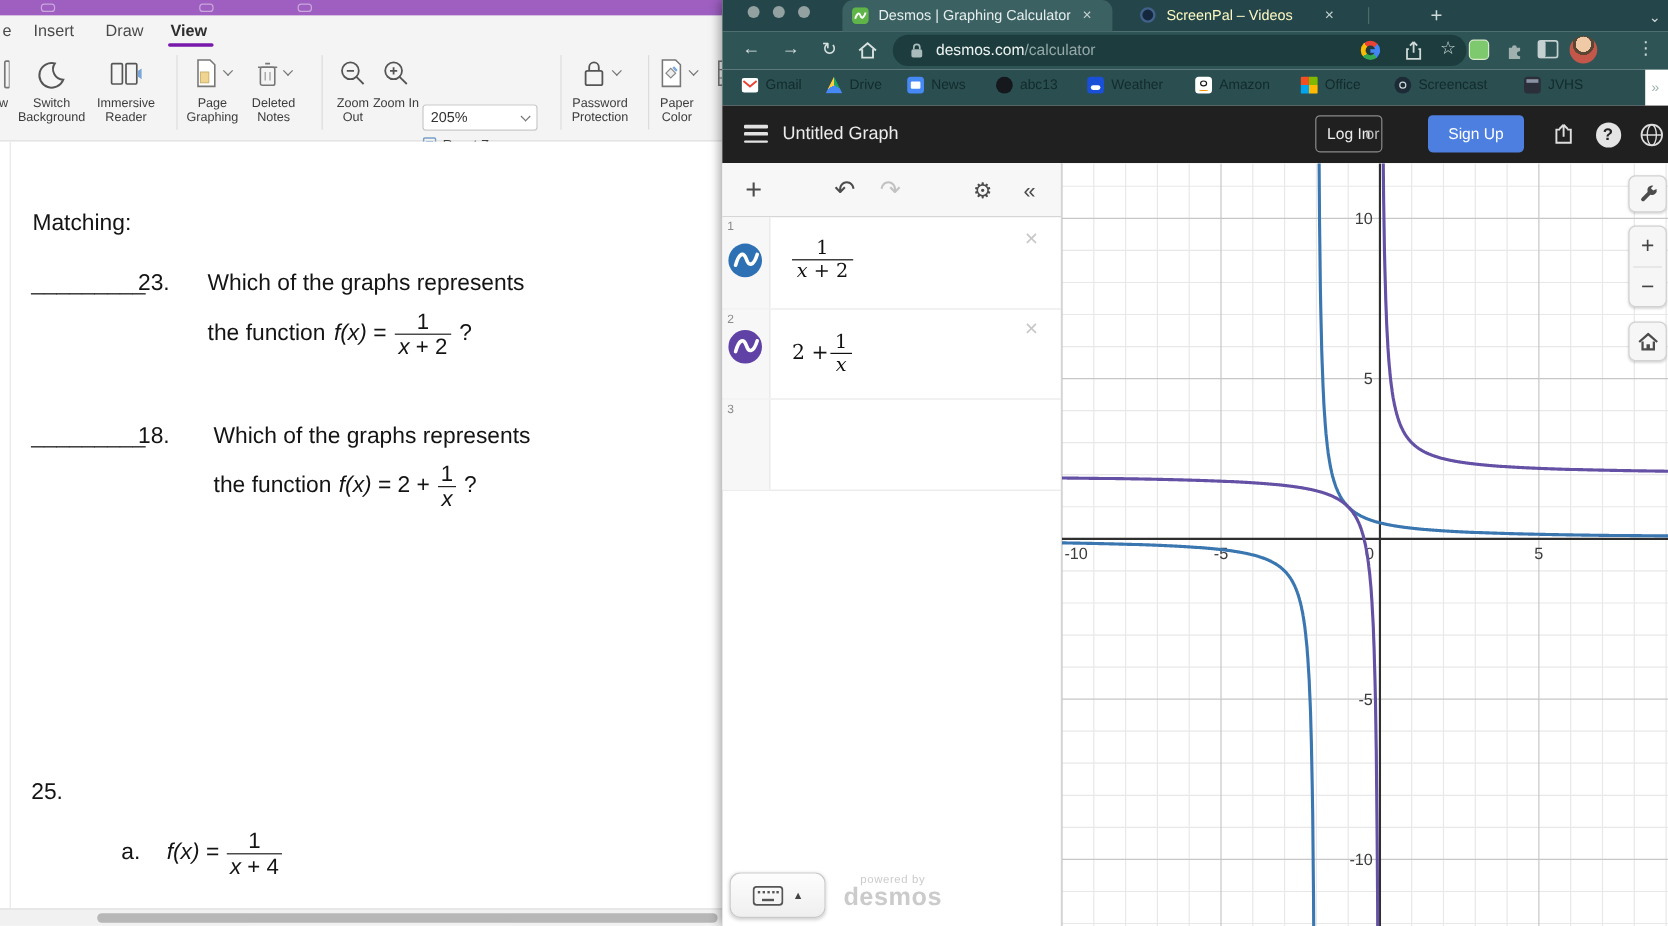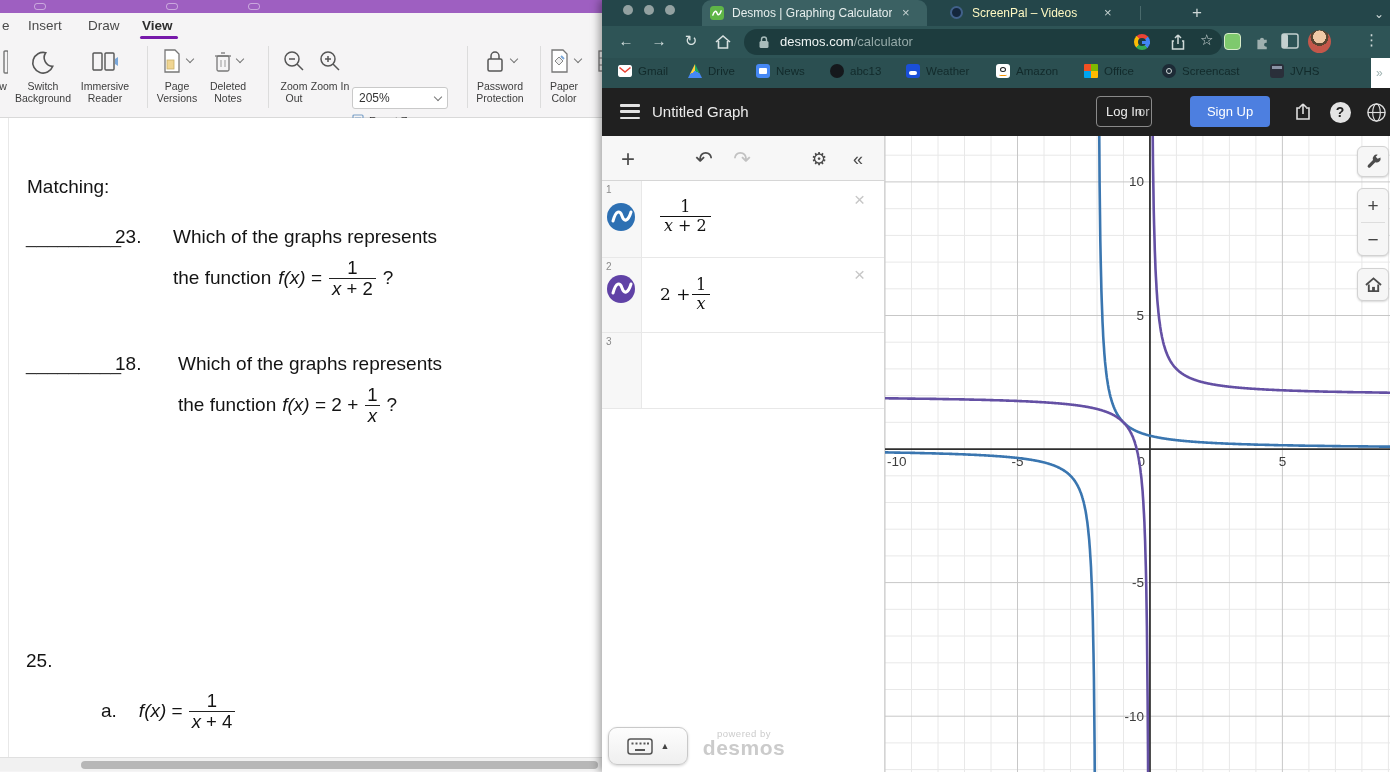--- a/index.html
+++ b/index.html
@@ -153,21 +153,21 @@
       <div class="rsep" style="left:147px"></div>
 
       <div class="rbtn" style="left:148px; width:58px">
         <div class="ric">
           <svg width="22" height="28" viewBox="0 0 22 28">
               <path d="M4 2 h10 l4 4 v18 h-14 z" fill="#fff" stroke="#777" stroke-width="1.3"></path>
               <rect x="6" y="12" width="7" height="9" fill="#f0d592" stroke="#c9b06a" stroke-width="0.8"></rect>
             </svg>
           <span class="chev" style="margin-left:4px; margin-top:-6px"></span>
         </div>
-        <div class="rlabel">Page Versions</div>
+        <div class="rlabel">Page Graphing</div>
       </div>
 
       <div class="rbtn" style="left:202px; width:52px">
         <div class="ric">
           <svg width="20" height="26" viewBox="0 0 20 26">
               <rect x="4" y="7" width="12" height="15" rx="1.5" fill="none" stroke="#777" stroke-width="1.3"></rect>
               <line x1="2" y1="7" x2="18" y2="7" stroke="#777" stroke-width="1.3"></line>
               <line x1="8" y1="4" x2="12" y2="4" stroke="#777" stroke-width="1.3"></line>
               <line x1="8" y1="11" x2="8" y2="18" stroke="#999" stroke-width="1"></line>
               <line x1="12" y1="11" x2="12" y2="18" stroke="#999" stroke-width="1"></line>

